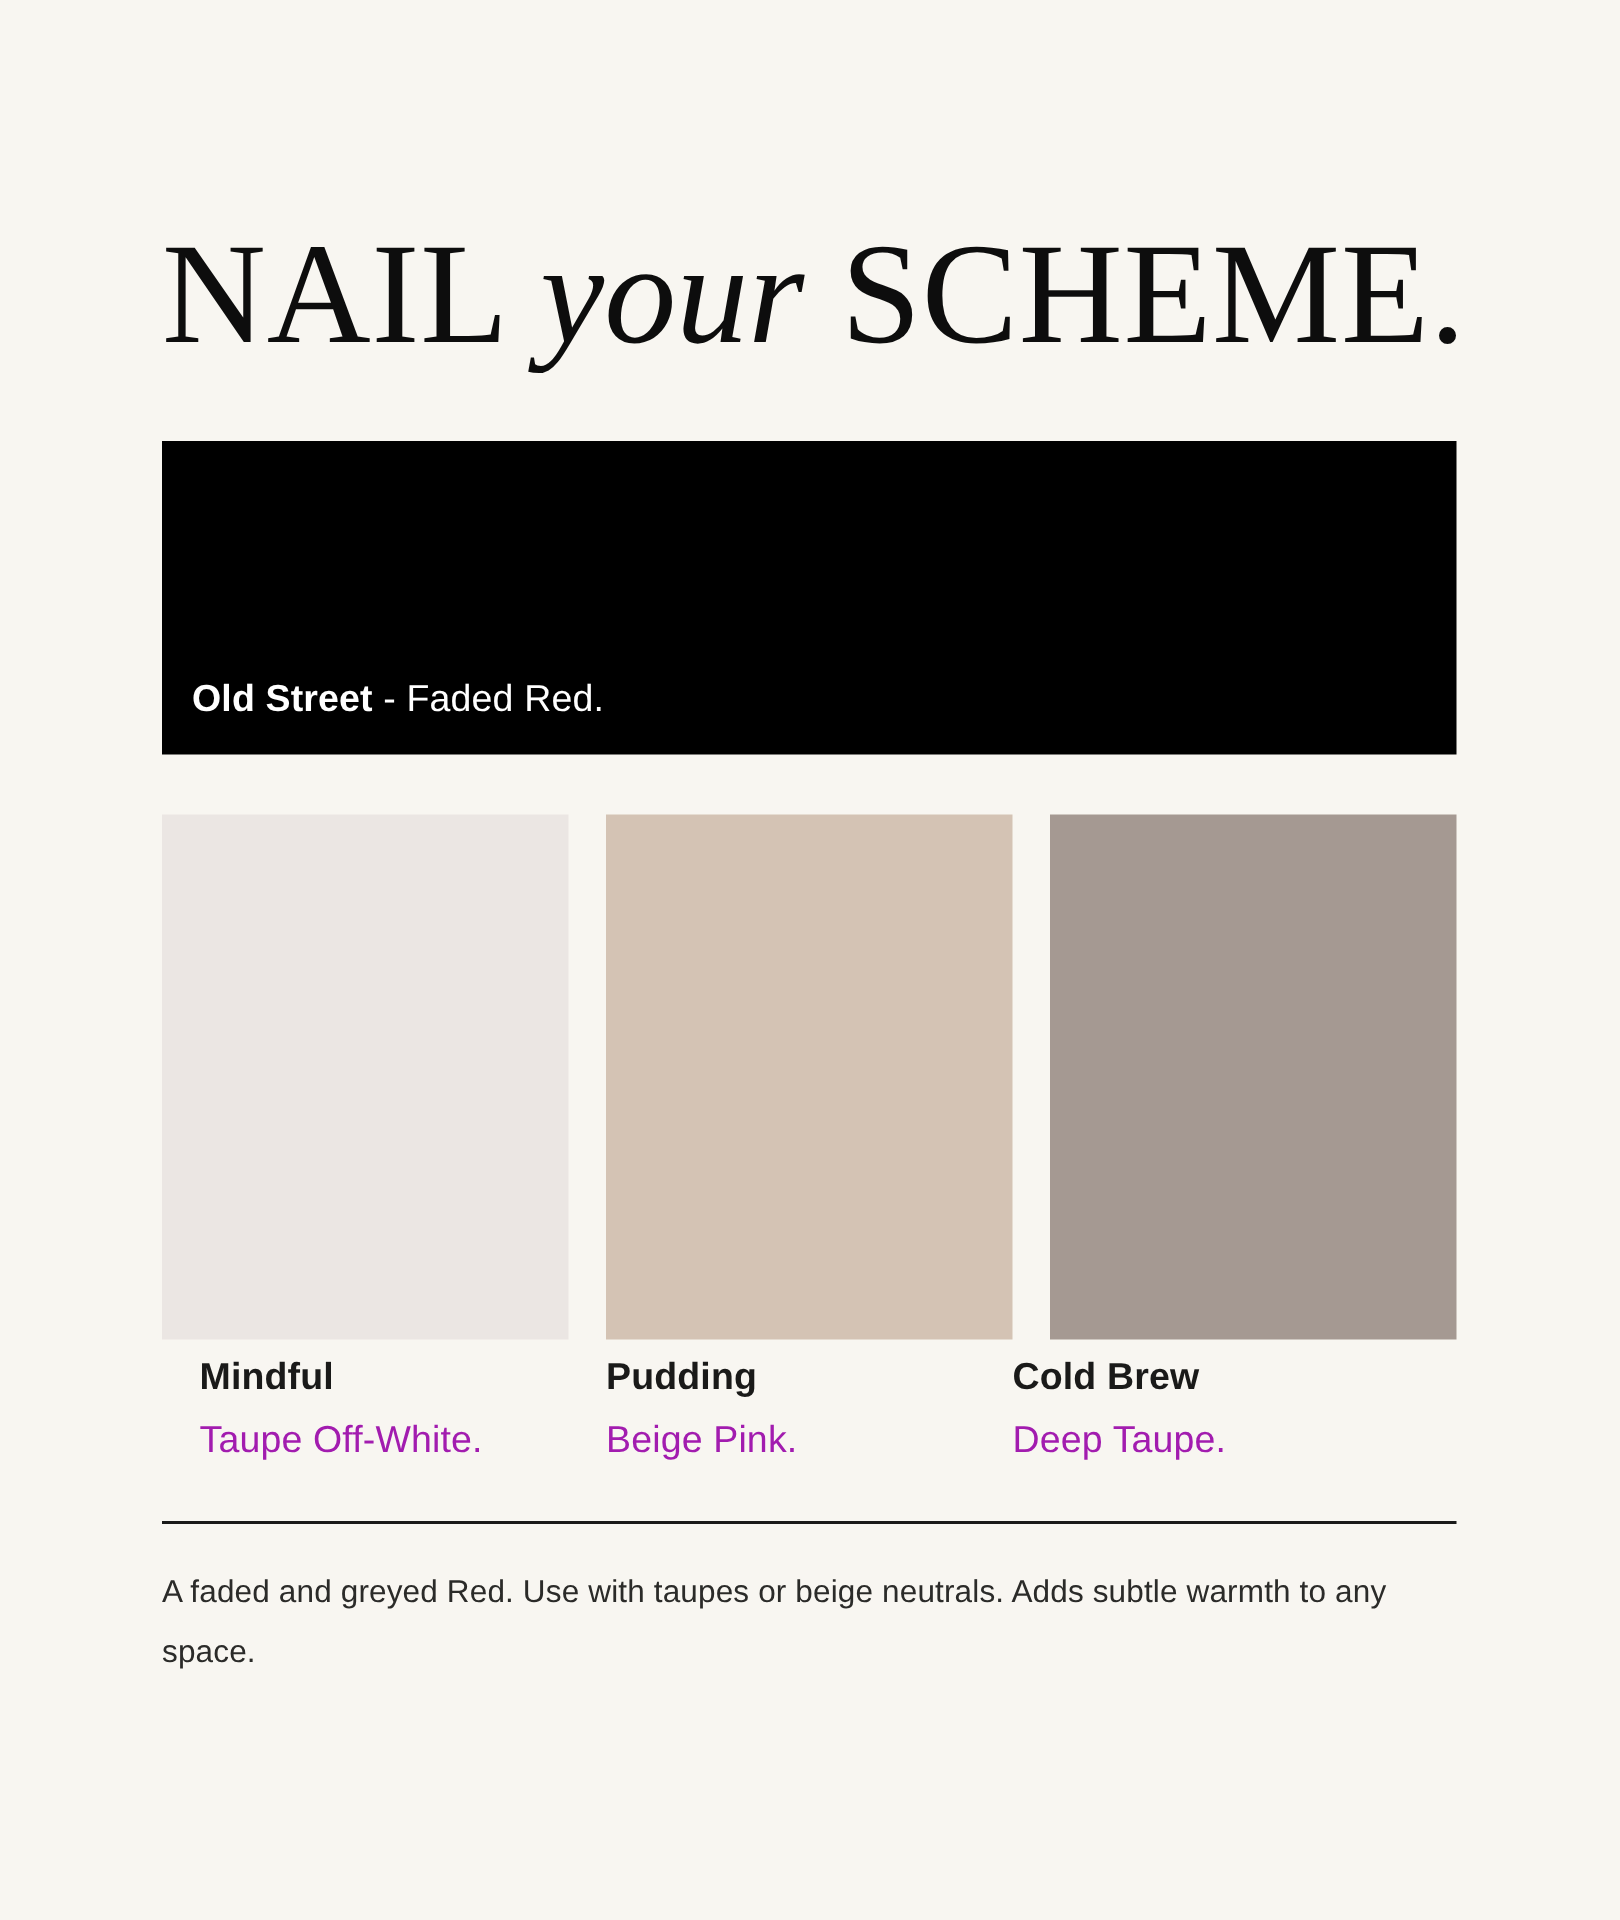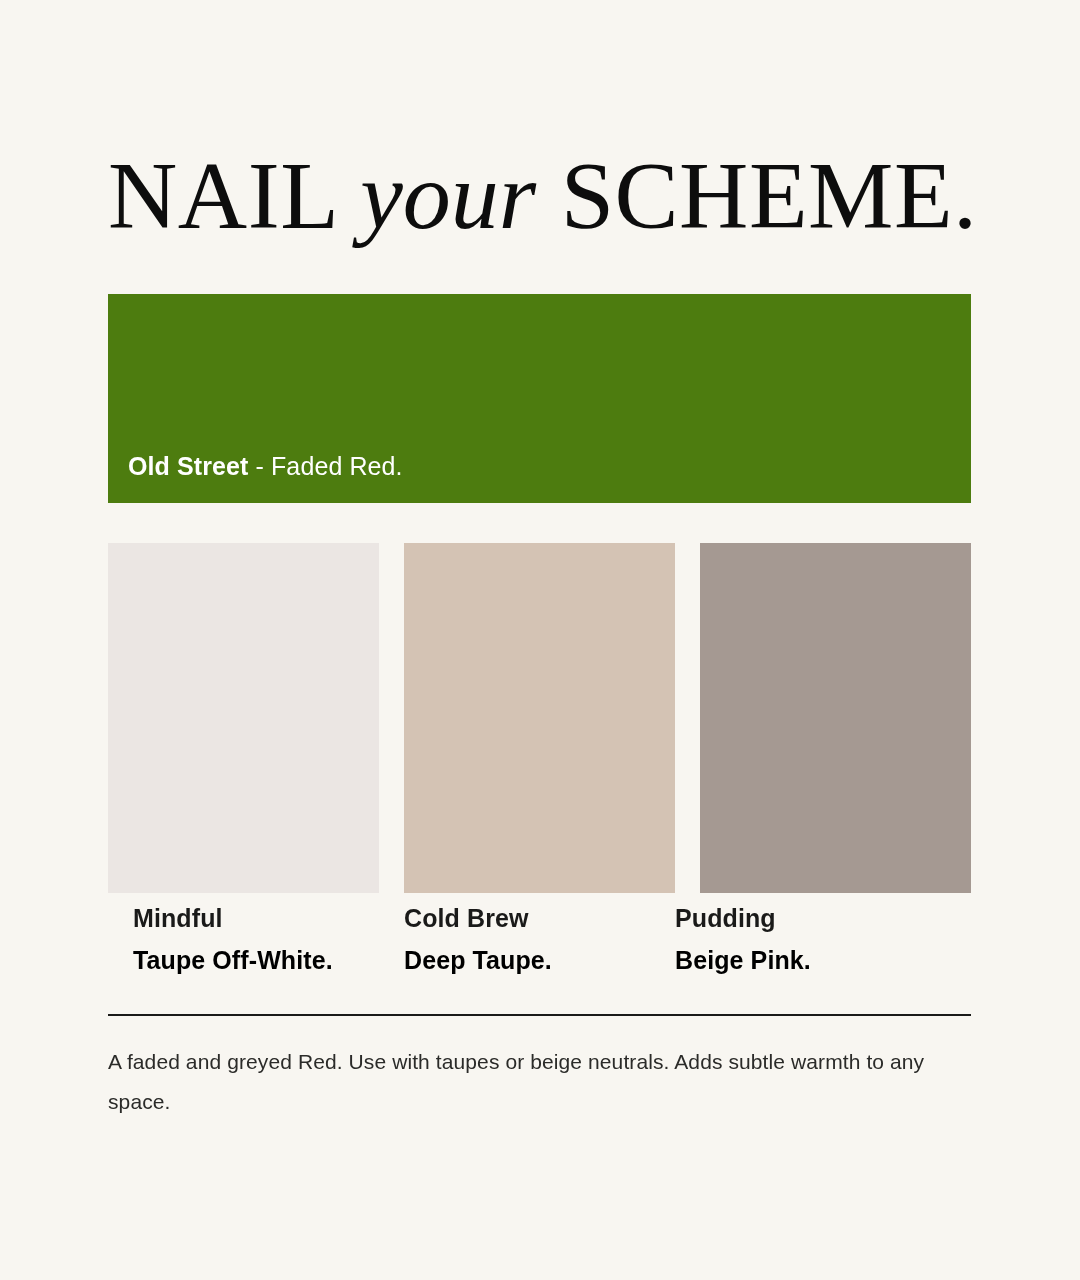--- a/index.html
+++ b/index.html
@@ -104,22 +104,22 @@
   .caption-name {
     font-size: 25px;
     font-weight: 700;
     color: #1A1A19;
     line-height: 1.0;
     letter-spacing: 0.1px;
   }
   .caption-desc {
     margin-top: 17px;
     font-size: 25px;
-    font-weight: 700;
-    color: #000000;
+    font-weight: 400;
+    color: #a21caf;
     line-height: 1.0;
     letter-spacing: 0.1px;
   }
 
   
   .divider {
     position: absolute;
     left: 108px;
     top: 1014px;
     width: 863px;
@@ -144,21 +144,21 @@
 <body style="background-color: rgb(248, 246, 241);">
 
 <div class="page">
 
   <div class="title">
     <span class="t-word">NAIL</span>
     <span class="t-italic">your</span>
     <span class="t-word">SCHEME.</span>
   </div>
 
-  <div class="hero-swatch" style="background-color: #4d7c0f;">
+  <div class="hero-swatch" style="background-color: #000000;">
     <div class="hero-label">
       <span class="hero-name">Old Street</span><span class="hero-desc"> - Faded Red.</span>
     </div>
   </div>
 
   <div class="swatch-row">
     <div class="swatch-col">
       <div class="swatch-chip" style="background-color: rgb(235, 230, 227);"></div>
     </div>
     <div class="swatch-col">
@@ -168,26 +168,26 @@
       <div class="swatch-chip" style="background-color: rgb(165, 153, 146);"></div>
     </div>
   </div>
 
   <div class="caption-row">
     <div class="caption-col">
       <div class="caption-name">Mindful</div>
       <div class="caption-desc">Taupe Off-White.</div>
     </div>
     <div class="caption-col">
+      <div class="caption-name">Pudding</div>
+      <div class="caption-desc">Beige Pink.</div>
+    </div>
+    <div class="caption-col">
       <div class="caption-name">Cold Brew</div>
       <div class="caption-desc">Deep Taupe.</div>
-    </div>
-    <div class="caption-col">
-      <div class="caption-name">Pudding</div>
-      <div class="caption-desc">Beige Pink.</div>
     </div>
   </div>
 
   <div class="divider"></div>
 
   <div class="footer-note">A faded and greyed Red. Use with taupes or beige neutrals. Adds subtle warmth to any space.</div>
 
 </div>
 
 </body></html>

